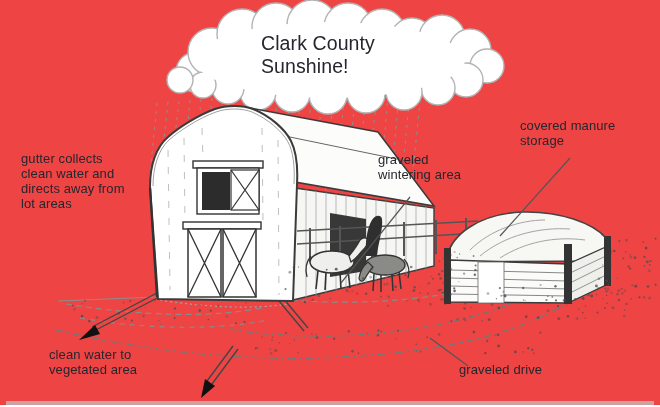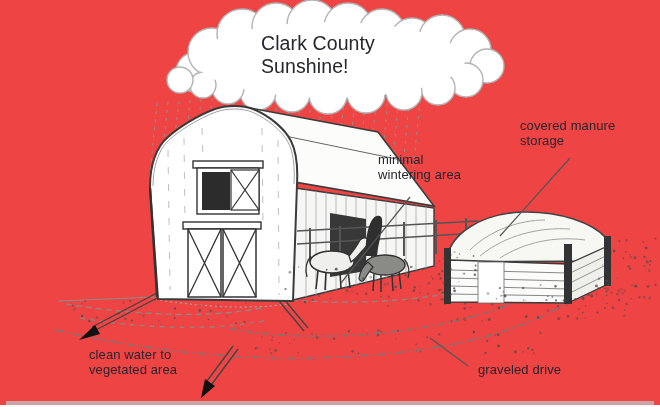--- a/index.html
+++ b/index.html
@@ -491,20 +491,24 @@
         <circle cx="450.2" cy="262.9" r="0.67" fill="#4a4a4a" opacity="0.73"></circle>
         <circle cx="442.3" cy="271.1" r="1.17" fill="#4a4a4a" opacity="0.62"></circle>
         <circle cx="450.5" cy="276.2" r="0.72" fill="#4a4a4a" opacity="0.74"></circle>
       </g>
 
   <rect x="6" y="401" width="648" height="5" fill="#c2c2c2" opacity=".75"></rect>
 </svg>
 
   <div class="label cloud" style="left:261px;top:32px;">Clark County
 Sunshine!</div>
+  <div class="label" style="left:21px;top:151px;">gutter collects
+clean water and
+directs away from
+lot areas</div>
   <div class="label" style="left:520px;top:118px;">covered manure
 storage</div>
-  <div class="label" style="left:378px;top:152px;">minimal
+  <div class="label" style="left:378px;top:152px;">graveled
 wintering area</div>
-  <div class="label" style="left:49px;top:347px;margin-left:40px;">clean water to
+  <div class="label" style="left:49px;top:347px;">clean water to
 vegetated area</div>
-  <div class="label" style="left:459px;top:362px;margin-left:19px;">graveled drive</div>
+  <div class="label" style="left:459px;top:362px;">graveled drive</div>
 </div>
 
 </body></html>

